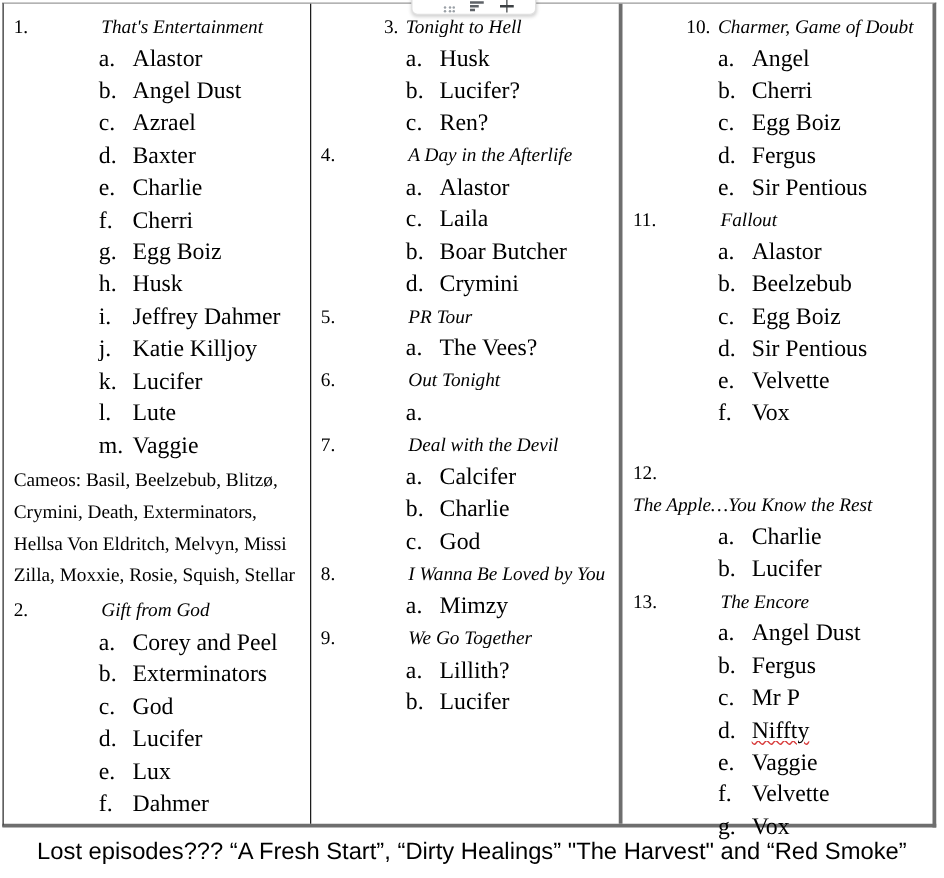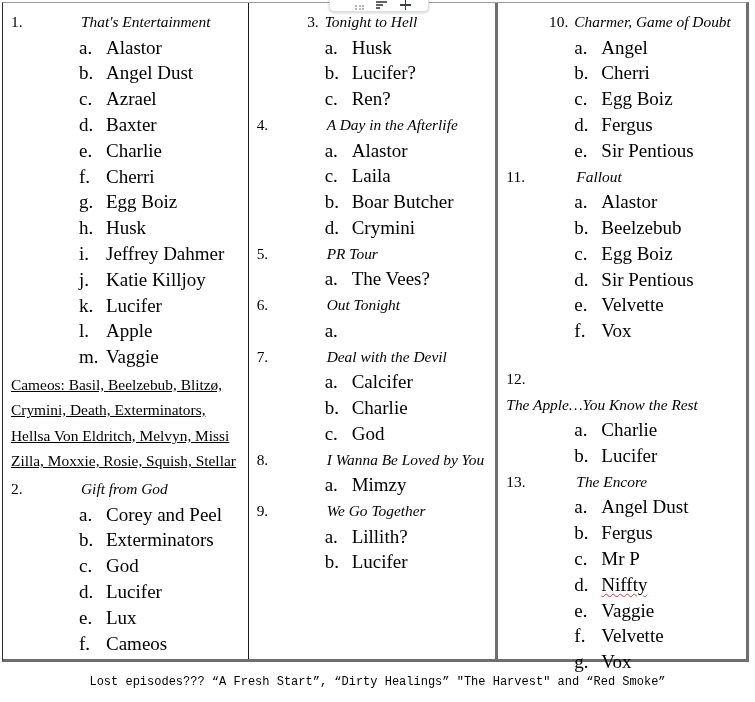--- a/index.html
+++ b/index.html
@@ -104,40 +104,39 @@
   }
   .lvl2 .let { display: inline-block; width: 27px; }
   .lvl2 .nm { display: inline-block; }
 
   .cameos {
     font-size: 15.4px;
     line-height: 25.5px;
     padding-left: 0;
     padding-top: 2px;
     padding-bottom: 2px;
-    text-decoration: underline;
   }
 
   .misspelled {
     text-decoration: underline wavy #d83b3b;
     text-decoration-thickness: 1px;
     text-underline-offset: 2px;
     text-align: right;
   }
 
   
   #footer-note {
     position: absolute;
     left: 0;
     top: 672px;
     width: 755px;
     text-align: center;
-    font-size: 12px;
+    font-size: 19px;
     line-height: 20px;
-    font-family: Liberation Mono, monospace;
+    font-family: Liberation Sans, sans-serif;
   }
 </style>
 </head>
 <body>
 
 <div id="floating-toolbar">
   <span id="drag-dots" class="tb-icon">
     <i></i>
       <i></i>
       <i></i>
@@ -163,33 +162,33 @@
       <div class="lvl2"><span class="let">b.</span><span class="nm">Angel Dust</span></div>
       <div class="lvl2"><span class="let">c.</span><span class="nm">Azrael</span></div>
       <div class="lvl2"><span class="let">d.</span><span class="nm">Baxter</span></div>
       <div class="lvl2"><span class="let">e.</span><span class="nm">Charlie</span></div>
       <div class="lvl2"><span class="let">f.</span><span class="nm">Cherri</span></div>
       <div class="lvl2"><span class="let">g.</span><span class="nm">Egg Boiz</span></div>
       <div class="lvl2"><span class="let">h.</span><span class="nm">Husk</span></div>
       <div class="lvl2"><span class="let">i.</span><span class="nm">Jeffrey Dahmer</span></div>
       <div class="lvl2"><span class="let">j.</span><span class="nm">Katie Killjoy</span></div>
       <div class="lvl2"><span class="let">k.</span><span class="nm">Lucifer</span></div>
-      <div class="lvl2"><span class="let">l.</span><span class="nm">Apple</span></div>
+      <div class="lvl2"><span class="let">l.</span><span class="nm">Lute</span></div>
       <div class="lvl2"><span class="let">m.</span><span class="nm">Vaggie</span></div>
       <div class="cameos">Cameos: Basil, Beelzebub, Blitzø, Crymini, Death, Exterminators, Hellsa Von Eldritch, Melvyn, Missi Zilla, Moxxie, Rosie, Squish, Stellar</div>
       <div class="lvl1">
         <span class="num wide">2.</span>
         <span class="ttl">Gift from God</span>
       </div>
       <div class="lvl2"><span class="let">a.</span><span class="nm">Corey and Peel</span></div>
       <div class="lvl2"><span class="let">b.</span><span class="nm">Exterminators</span></div>
       <div class="lvl2"><span class="let">c.</span><span class="nm">God</span></div>
       <div class="lvl2"><span class="let">d.</span><span class="nm">Lucifer</span></div>
       <div class="lvl2"><span class="let">e.</span><span class="nm">Lux</span></div>
-      <div class="lvl2"><span class="let">f.</span><span class="nm">Cameos</span></div>
+      <div class="lvl2"><span class="let">f.</span><span class="nm">Dahmer</span></div>
     </div>
   <div class="col" id="col-2">
       <div class="lvl1 indent-tight">
         <span class="num tight">3.</span>
         <span class="ttl">Tonight to Hell</span>
       </div>
       <div class="lvl2"><span class="let">a.</span><span class="nm">Husk</span></div>
       <div class="lvl2"><span class="let">b.</span><span class="nm">Lucifer?</span></div>
       <div class="lvl2"><span class="let">c.</span><span class="nm">Ren?</span></div>
       <div class="lvl1">

